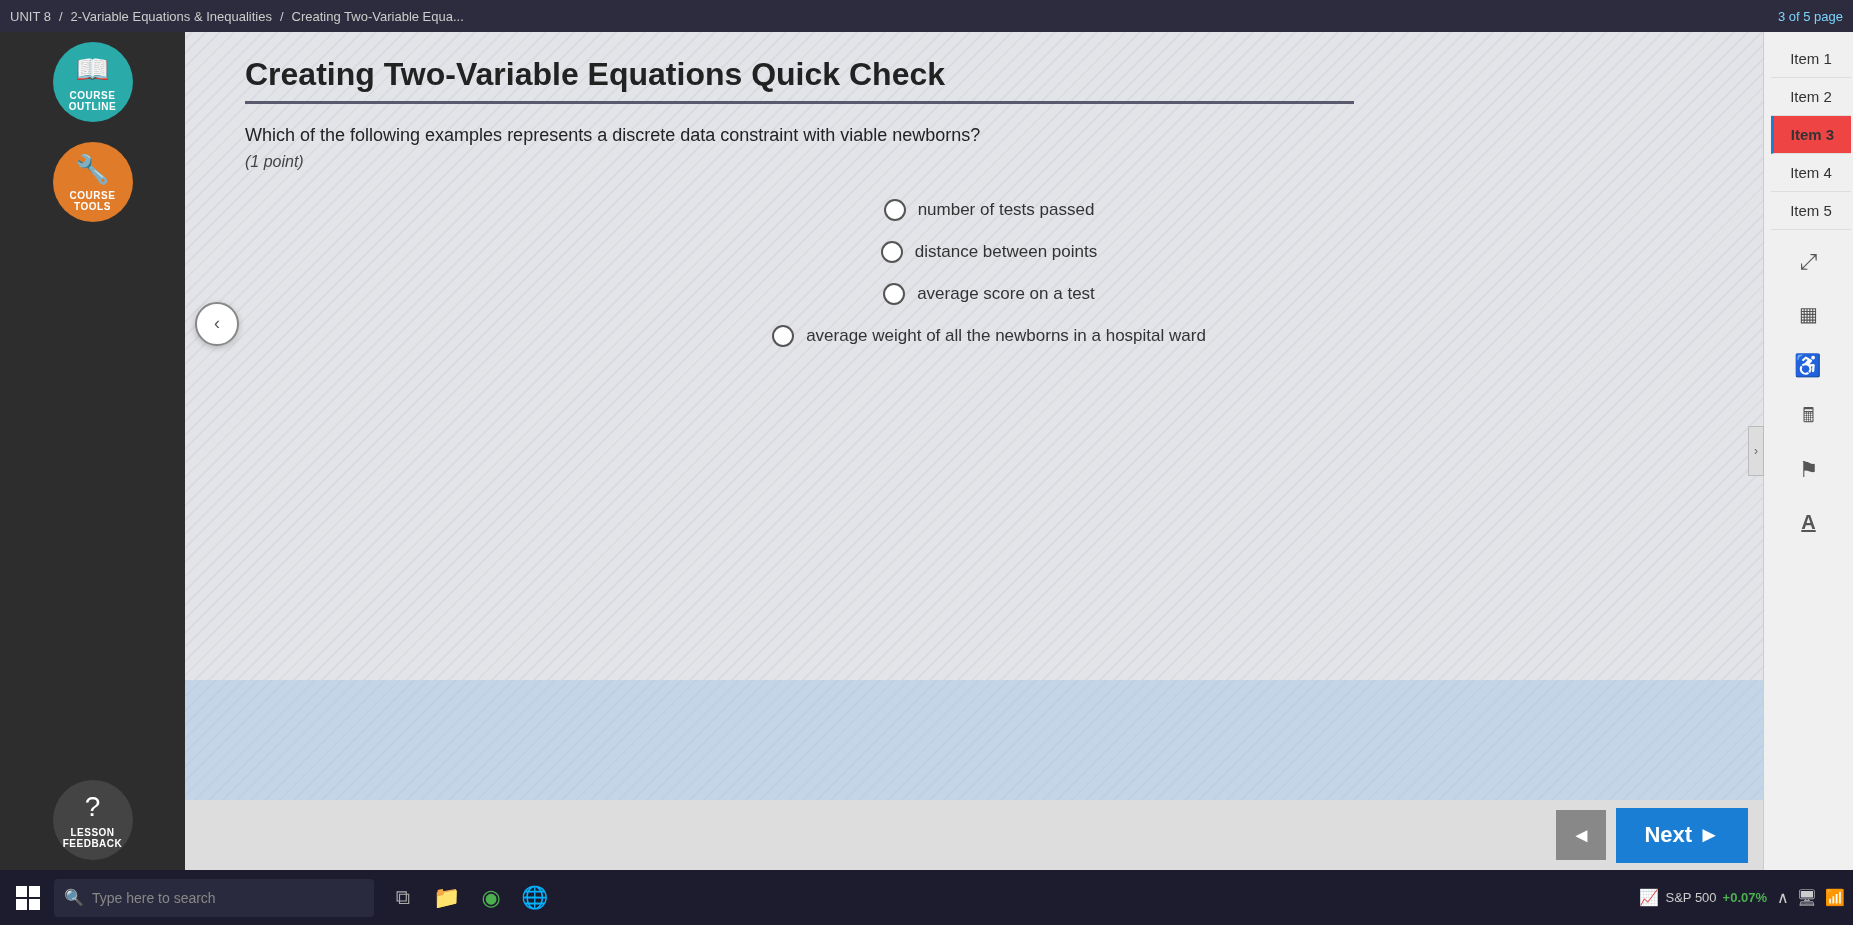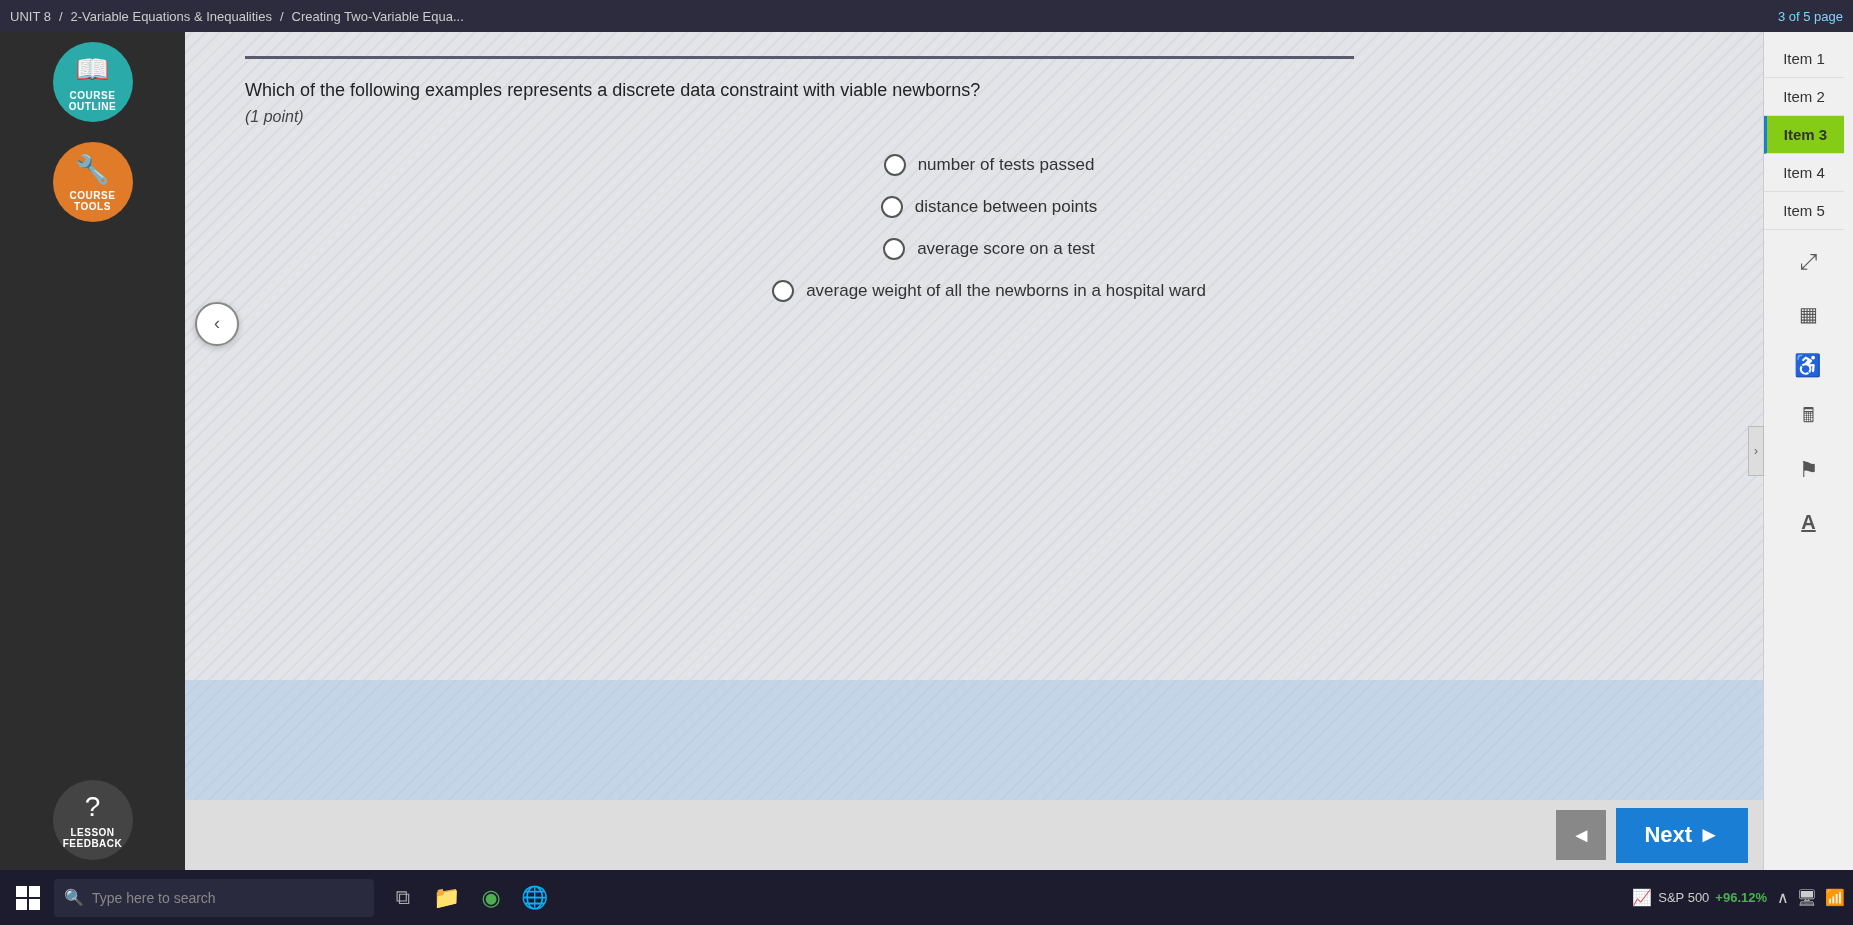--- a/index.html
+++ b/index.html
@@ -252,21 +252,21 @@
     .item-btn {
       width: 80px;
       padding: 10px 6px;
       text-align: center;
       font-size: 15px;
       color: #333;
       cursor: pointer;
       border-bottom: 1px solid #ddd;
     }
     .item-btn.active {
-      background: #84cc16;
+      background: #ef4444;
       border-left: 3px solid #1a7fd4;
       font-weight: bold;
     }
 
     .right-icon-btn {
       width: 40px;
       height: 40px;
       display: flex;
       align-items: center;
       justify-content: center;
@@ -417,20 +417,21 @@
         rgba(180,200,220,0.4) 8px,
         rgba(180,200,220,0.4) 10px
       );
       background-color: #c5d5e8;
     }
 
     .right-items-section {
       display: flex;
       flex-direction: column;
       width: 100%;
+      padding-left: 7px;
     }
 
     .right-icons-section {
       display: flex;
       flex-direction: column;
       align-items: center;
       margin-top: 8px;
       gap: 4px;
     }
   </style>
@@ -470,20 +471,21 @@
         <span class="icon-label">LESSON FEEDBACK</span>
       </div>
     </div>
 
     <div class="main-content">
 
       <div class="question-area" style="position:relative; flex:1; padding: 24px 40px 20px 60px;">
 
         <div class="collapse-btn" style="left:10px; top:45%;">‹</div>
 
+        <div class="question-title">Creating Two-Variable Equations Quick Check</div>
         <div class="question-divider"></div>
         <div class="question-text">Which of the following examples represents a discrete data constraint with viable newborns?</div>
         <div class="question-points">(1 point)</div>
 
         <div class="answer-options">
           <div class="answer-option">
             <div class="radio-circle"></div>
             <span class="answer-text">number of tests passed</span>
           </div>
           <div class="answer-option">
@@ -571,21 +573,21 @@
       <div class="taskbar-app-icon" style="color:#aaa; font-size:20px;">⧉</div>
       <div class="taskbar-app-icon" style="font-size:22px;">📁</div>
       <div class="taskbar-app-icon" style="font-size:22px; color:#4caf50;">◉</div>
       <div class="taskbar-app-icon" style="font-size:22px; color:#1e88e5;">🌐</div>
     </div>
 
     <div class="taskbar-right">
       <div class="stock-info">
         <span style="color:#4caf50; font-size:16px;">📈</span>
         <span>S&amp;P 500</span>
-        <span class="stock-positive">+96.12%</span>
+        <span class="stock-positive">+0.07%</span>
       </div>
       <div class="taskbar-system-icons">
         <span style="cursor:pointer;">∧</span>
         <span>🖥</span>
         <span>📶</span>
       </div>
     </div>
   </div>
 
 </div>

